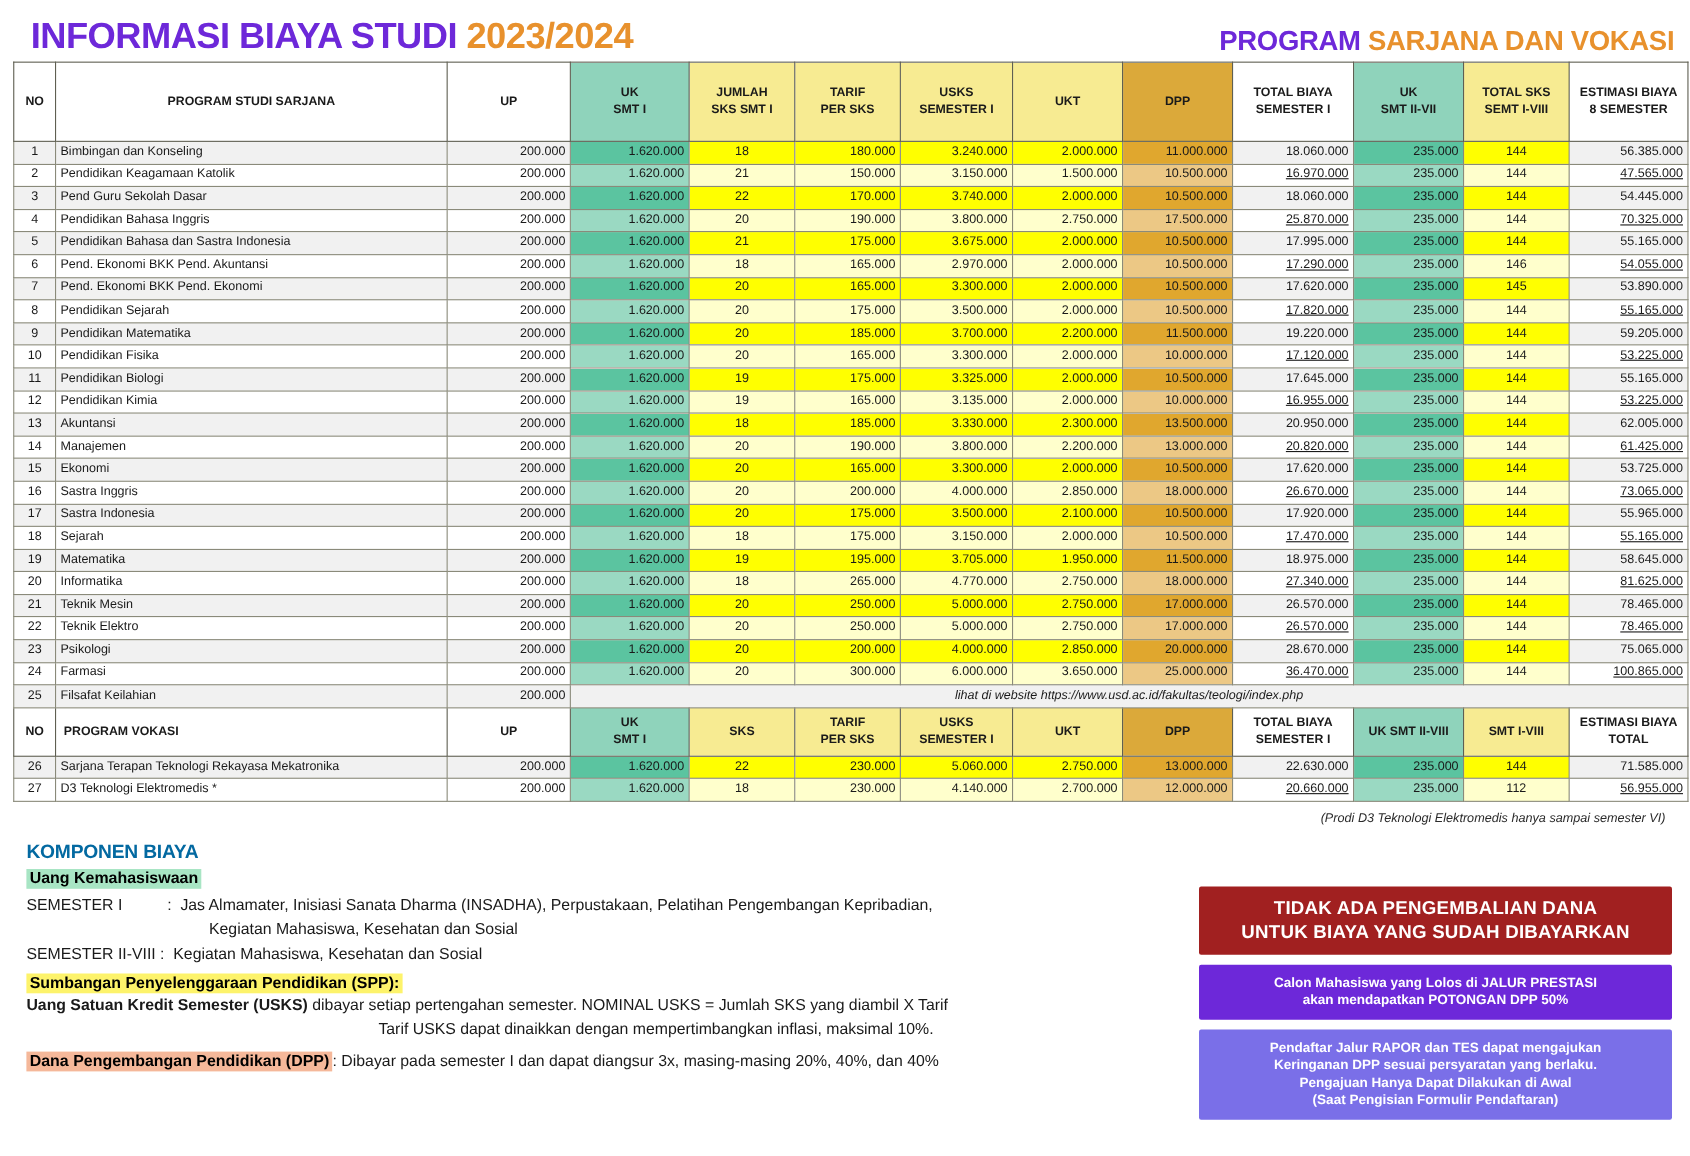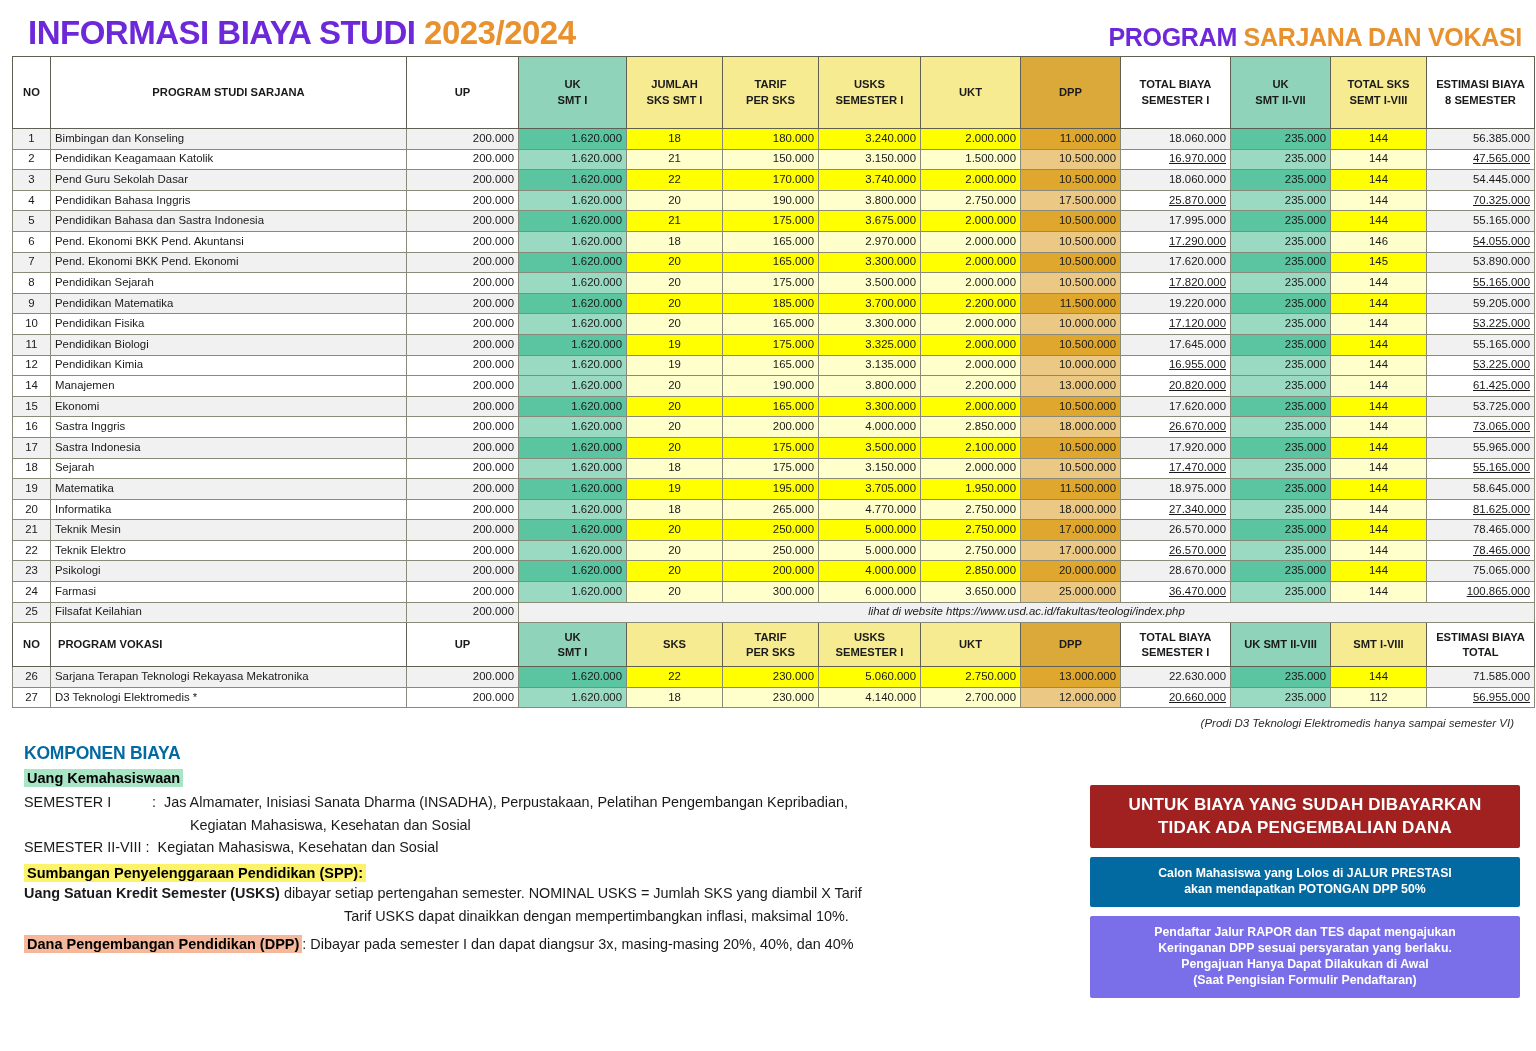--- a/index.html
+++ b/index.html
@@ -156,21 +156,21 @@
   .nbox {
     border-radius: 2px;
     text-align: center;
     color: #ffffff;
     font-weight: bold;
     margin-bottom: 9px;
     padding: 9px 8px;
     line-height: 1.3;
   }
   .nbox-red    { background: #a12020; font-size: 17px; letter-spacing: 0.2px; }
-  .nbox-pink   { background: #0369a1; font-size: 12.3px; }
+  .nbox-pink   { background: #6d28d9; font-size: 12.3px; }
   .nbox-purple { background: #7a6fe8; font-size: 12.3px; }
 </style>
 </head>
 <body>
 
 <div id="page">
 
   <div class="titlebar">
     <div class="title-left">
       <span class="t-maroon">INFORMASI BIAYA STUDI </span><span class="t-orange">2023/2024</span>
@@ -372,20 +372,35 @@
           <td class="c-sks f-yell num">19</td>
           <td class="c-tarif f-yell num">165.000</td>
           <td class="c-usks f-yell num">3.135.000</td>
           <td class="c-ukt f-yell num">2.000.000</td>
           <td class="c-dpp f-gold num">10.000.000</td>
           <td class="c-tbs f-gray num">16.955.000</td>
           <td class="c-uk27 f-teal num">235.000</td>
           <td class="c-tsks f-yell num">144</td>
           <td class="c-est f-gray num">53.225.000</td>
         </tr>
+        <tr class="odd">
+          <td class="c-no f-plain num">13</td>
+          <td class="c-prodi f-plain num">Akuntansi</td>
+          <td class="c-up f-plain num">200.000</td>
+          <td class="c-uk1 f-teal num">1.620.000</td>
+          <td class="c-sks f-yell num">18</td>
+          <td class="c-tarif f-yell num">185.000</td>
+          <td class="c-usks f-yell num">3.330.000</td>
+          <td class="c-ukt f-yell num">2.300.000</td>
+          <td class="c-dpp f-gold num">13.500.000</td>
+          <td class="c-tbs f-gray num">20.950.000</td>
+          <td class="c-uk27 f-teal num">235.000</td>
+          <td class="c-tsks f-yell num">144</td>
+          <td class="c-est f-gray num">62.005.000</td>
+        </tr>
         <tr class="even">
           <td class="c-no f-plain num">14</td>
           <td class="c-prodi f-plain num">Manajemen</td>
           <td class="c-up f-plain num">200.000</td>
           <td class="c-uk1 f-teal num">1.620.000</td>
           <td class="c-sks f-yell num">20</td>
           <td class="c-tarif f-yell num">190.000</td>
           <td class="c-usks f-yell num">3.800.000</td>
           <td class="c-ukt f-yell num">2.200.000</td>
           <td class="c-dpp f-gold num">13.000.000</td>
@@ -632,22 +647,22 @@
         <div class="line indent-usks">Tarif USKS dapat dinaikkan dengan mempertimbangkan inflasi, maksimal 10%.</div>
       </div>
 
       <div class="mt6">
         <span class="hl-peach">Dana Pengembangan Pendidikan (DPP)</span><span class="line">: Dibayar pada semester I dan dapat diangsur 3x, masing-masing 20%, 40%, dan 40%</span>
       </div>
     </div>
 
     <div class="notices">
       <div class="nbox nbox-red">
+        <div>TIDAK ADA PENGEMBALIAN DANA</div>
         <div>UNTUK BIAYA YANG SUDAH DIBAYARKAN</div>
-        <div>TIDAK ADA PENGEMBALIAN DANA</div>
       </div>
       <div class="nbox nbox-pink">
         <div>Calon Mahasiswa yang Lolos di JALUR PRESTASI</div>
         <div>akan mendapatkan POTONGAN DPP 50%</div>
       </div>
       <div class="nbox nbox-purple">
         <div>Pendaftar Jalur RAPOR dan TES dapat mengajukan</div>
         <div>Keringanan DPP sesuai persyaratan yang berlaku.</div>
         <div>Pengajuan Hanya Dapat Dilakukan  di Awal</div>
         <div>(Saat Pengisian Formulir Pendaftaran)</div>

